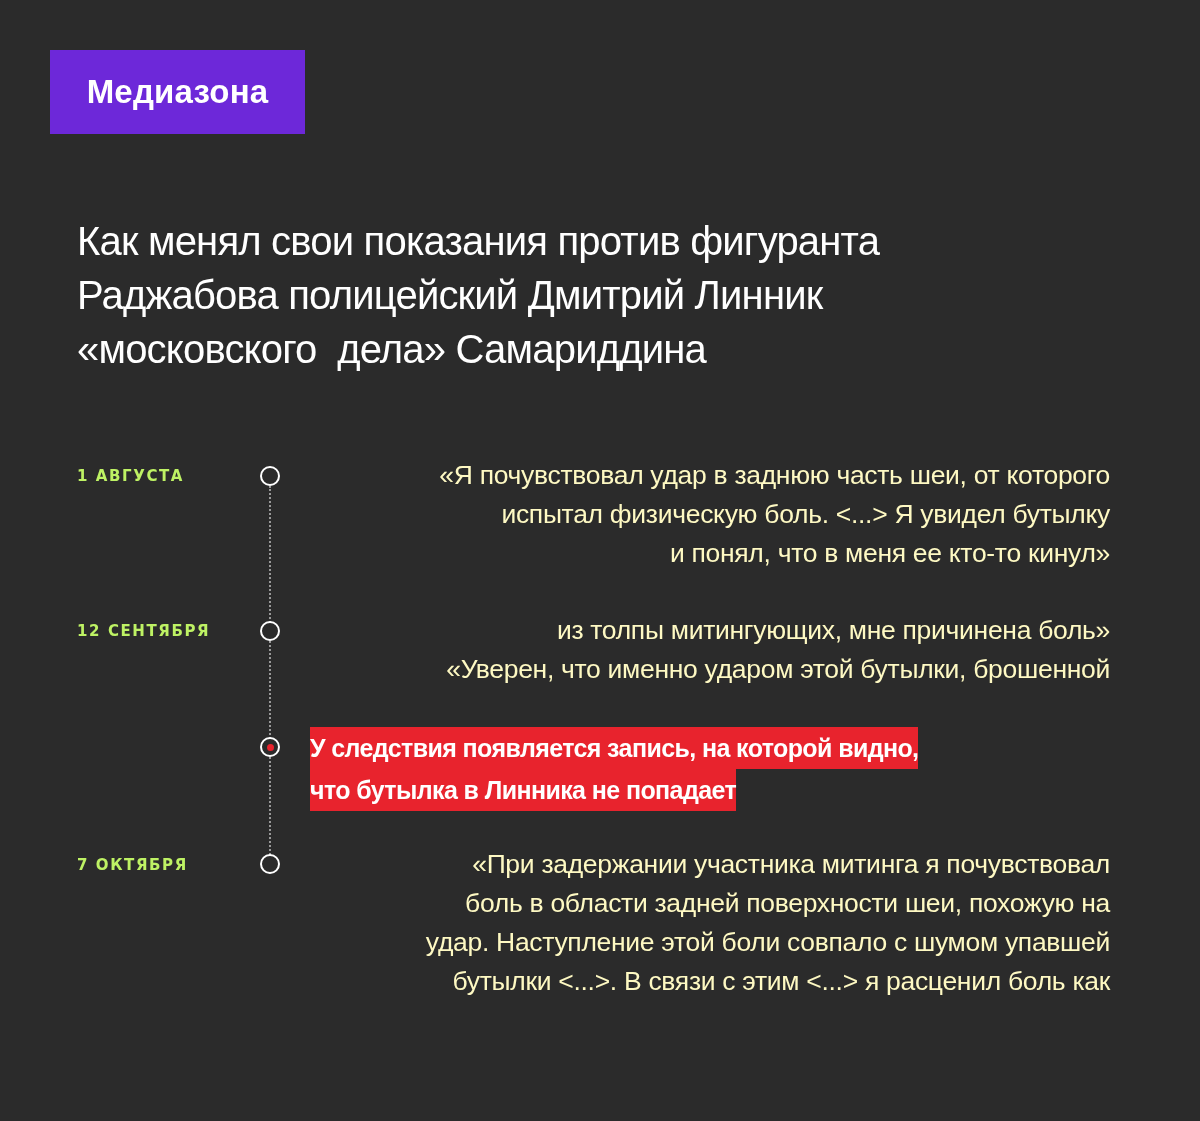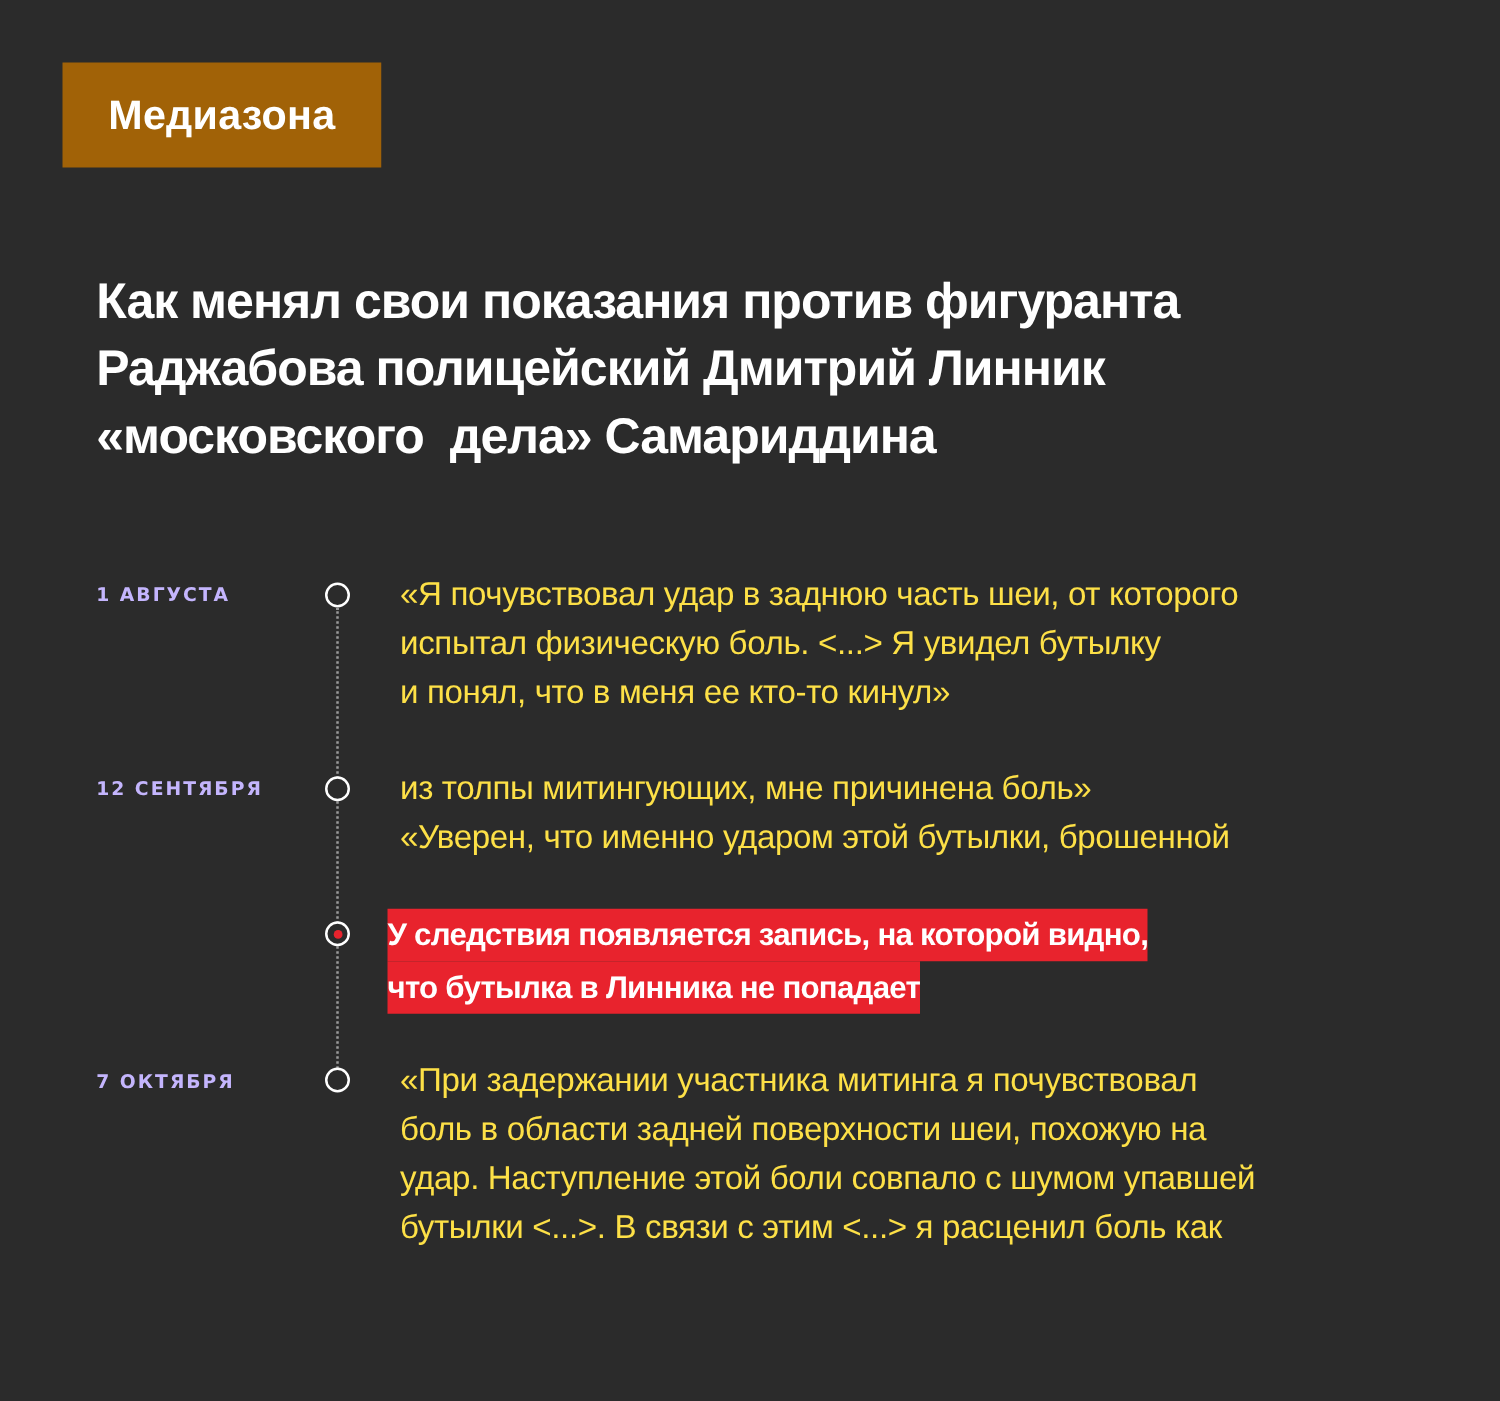--- a/index.html
+++ b/index.html
@@ -14,39 +14,39 @@
       font-family: "Liberation Sans", sans-serif;
       position: relative;
       overflow: hidden;
     }
     .logo {
       position: absolute;
       left: 50px;
       top: 50px;
       width: 255px;
       height: 84px;
-      background: #a16207;
+      background: #6d28d9;
       display: flex;
       align-items: center;
       justify-content: center;
     }
     .logo span {
       font-family: "Liberation Sans", sans-serif;
       font-weight: 700;
       font-size: 33px;
       color: #ffffff;
       letter-spacing: 0.2px;
     }
     .title {
       position: absolute;
       left: 77px;
       top: 214px;
       width: 1080px;
       font-family: "Liberation Sans", sans-serif;
-      font-weight: 700;
+      font-weight: 400;
       font-size: 40px;
       line-height: 54px;
       letter-spacing: -0.8px;
       color: #ffffff;
       margin: 0;
     }
     .title .line { display: block; white-space: pre; }
 
     .timeline-line {
       position: absolute;
@@ -61,21 +61,21 @@
       left: 0;
       width: 1200px;
     }
     .date {
       position: absolute;
       left: 77px;
       font-family: "DejaVu Sans", sans-serif;
       font-weight: 700;
       font-size: 15px;
       letter-spacing: 1.6px;
-      color: #c4b5fd;
+      color: #bef264;
       white-space: nowrap;
     }
     .node {
       position: absolute;
       left: 260px;
       width: 16px;
       height: 16px;
       border: 2.5px solid #ffffff;
       border-radius: 50%;
       background: #2b2b2b;
@@ -95,22 +95,23 @@
       background: #e8232d;
       border-radius: 50%;
     }
     .quote {
       position: absolute;
       left: 320px;
       width: 790px;
       font-family: "Liberation Sans", sans-serif;
       font-size: 26.5px;
       line-height: 39px;
-      color: #fde047;
+      color: #fef9c3;
       letter-spacing: -0.3px;
+      text-align: right;
     }
     .quote .line { display: block; white-space: pre; }
 
     .highlight {
       position: absolute;
       left: 310px;
     }
     .highlight .hl-line {
       display: block;
       width: fit-content;

